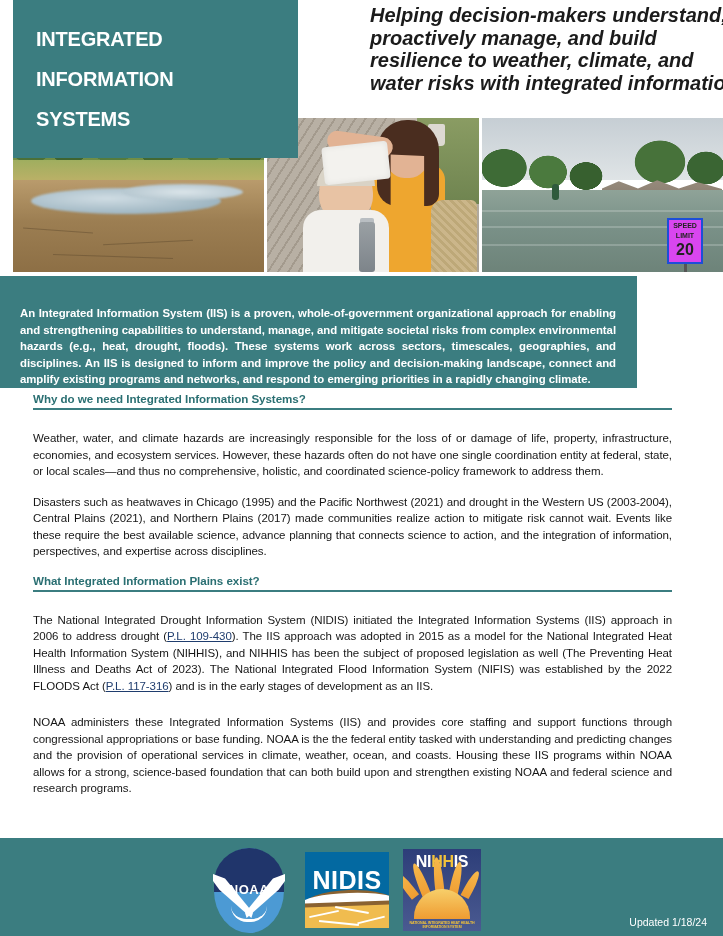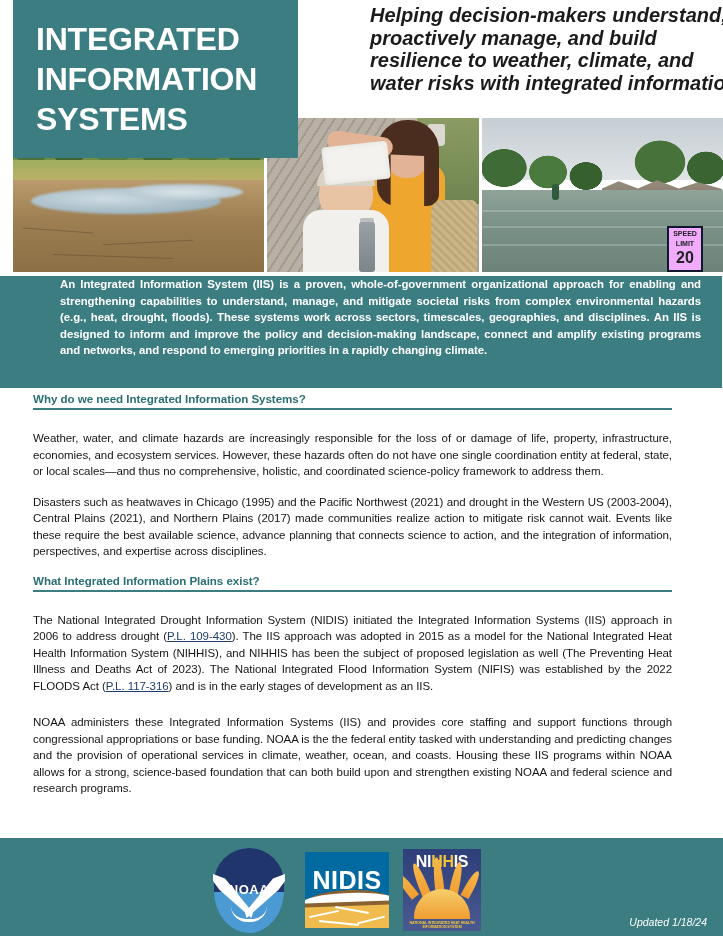--- a/index.html
+++ b/index.html
@@ -183,22 +183,22 @@
   }
   .photo-flood .ripple {
     position:absolute; left:0; width:100%; height:2px;
     background: rgba(255,255,255,.20);
   }
   .photo-flood .person {
     position:absolute; left:70px; top:66px; width:7px; height:16px;
     background:#2f5a3c; border-radius:3px;
   }
   .photo-flood .sign {
-    position:absolute; right:20px; bottom:0px; width:36px; height:46px;
-    background:#f0abfc; border:2px solid #0f172a;
+    position:absolute; right:20px; bottom:8px; width:36px; height:46px;
+    background:#d946ef; border:2px solid #1d4ed8;
   }
   .photo-flood .sign-text {
     font-family:"Liberation Sans", sans-serif;
     font-size:7px; font-weight:700; color:#222;
     text-align:center; line-height:8px; padding-top:2px;
   }
   .photo-flood .sign-num {
     font-size:16px; font-weight:700; line-height:15px; color:#222;
   }
   .photo-flood .sign-post {
@@ -210,21 +210,21 @@
     left: 13px; top: 0;
     width: 285px; height: 158px;
     background: #3a7d7f;
     background: #3b7d80;
     display: flex;
     align-items: center;
     z-index: 5;
   }
   .title-text {
     color: #ffffff;
-    font-size: 32px;
+    font-size: 20px;
     font-weight: 700;
     line-height: 40px;
     letter-spacing: -0.2px;
     padding: 0 0 0 23px;
     white-space: pre-line;
   }
 
   .tagline {
     position: absolute;
     left: 322px; top: 4px;
@@ -235,25 +235,24 @@
     line-height: 22.5px;
     color: #1b1b1b;
     z-index: 4;
     margin-left: 48px;
   }
 
   
   .summary-band {
     position: absolute;
     left: 0; top: 276px;
-    width: 722px; height: 112px;
+    width: 637px; height: 112px;
     background: #3b7d80;
     display: flex;
-    align-items: flex-start;
-    padding-left: 40px;
+    align-items: flex-end;
   }
   .summary-text {
     color: #ffffff;
     font-size: 11.4px;
     font-weight: 700;
     line-height: 16.6px;
     padding: 0 21px 0 20px;
     text-align: justify;
     letter-spacing: -0.05px;
   }
@@ -413,21 +412,20 @@
     color:#f2c23a; font-size:3.6px; font-weight:700;
     line-height:4.6px; letter-spacing:-0.1px;
   }
 
   .updated {
     position: absolute;
     right: 16px; bottom: 8px;
     color: #ffffff;
     font-size: 10.5px;
     font-weight: 400;
-    font-style: italic;
   }
 
   .left-white-strip {
     position:absolute; left:0; top:0; width:13px; height:276px;
     background:#ffffff; z-index:6;
   }
 </style>
 </head>
 <body>
 

